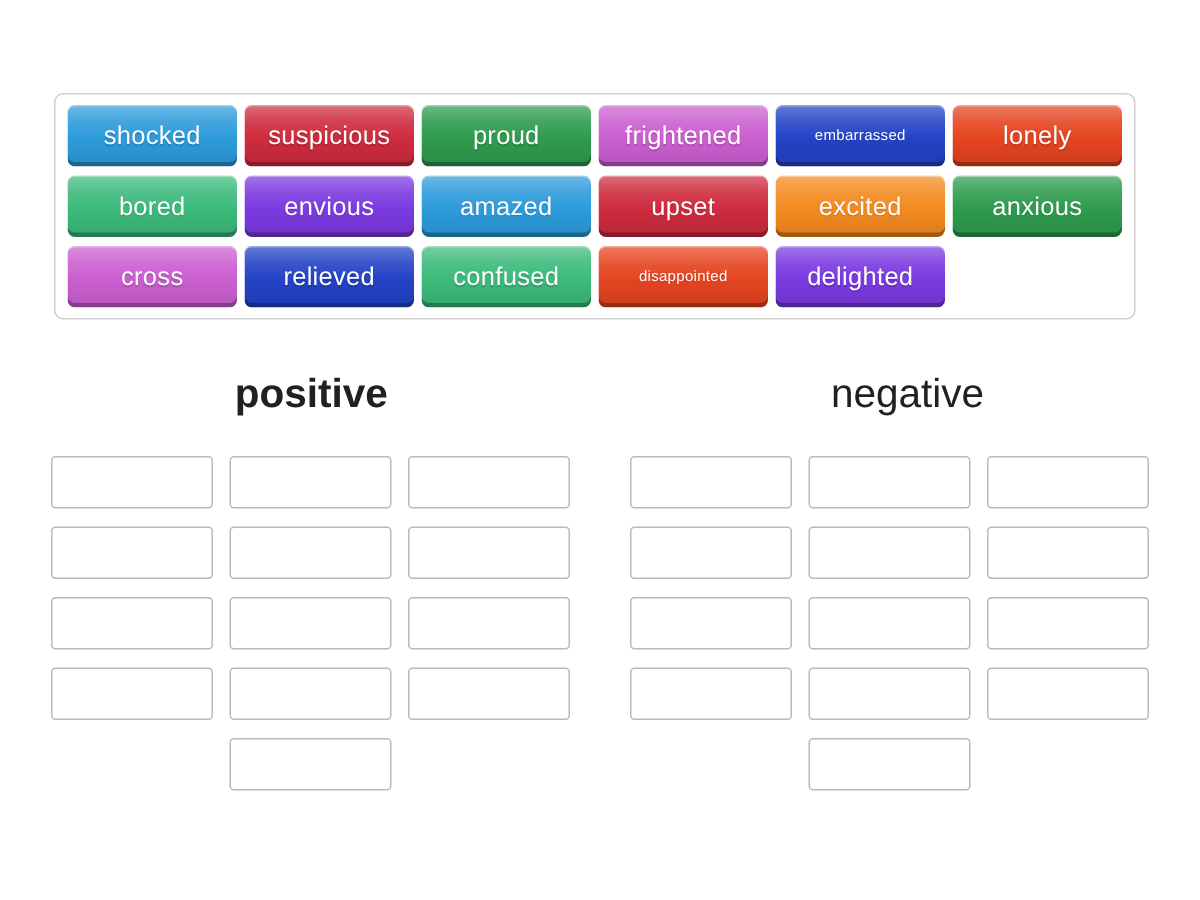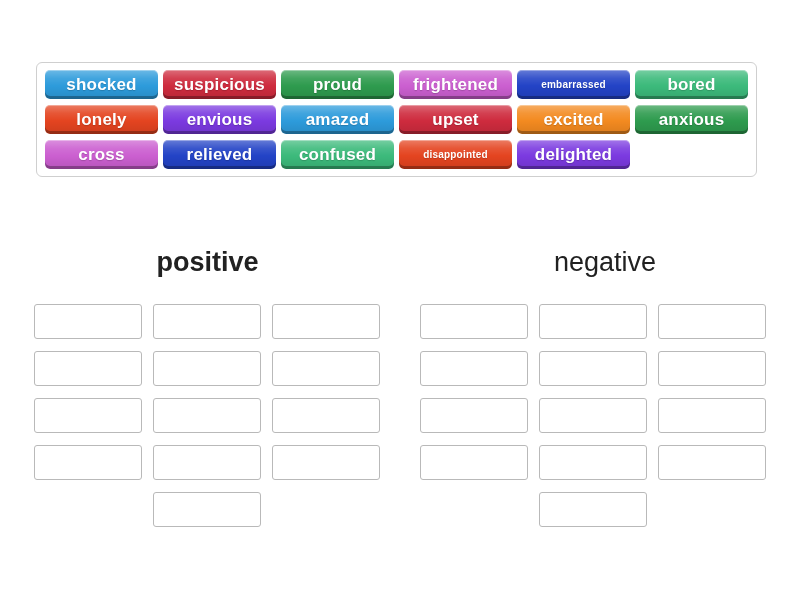--- a/index.html
+++ b/index.html
@@ -9,23 +9,23 @@
 
   
   .word-bank {
     position:absolute; left:36px; top:62px; width:721px;
     background:#ffffff; border:1px solid #cfcfcf; border-radius:6px;
     padding:7px 8px;
     display:grid; grid-template-columns:repeat(6,1fr);
     column-gap:5px; row-gap:6px;
   }
   .tile {
-    height:29px; border-radius:5px;
+    height:41px; border-radius:5px;
     display:flex; align-items:center; justify-content:center;
-    color:#ffffff; font-weight:bold; font-size:17px; letter-spacing:.2px;
+    color:#ffffff; font-weight:normal; font-size:17px; letter-spacing:.2px;
     background-color:var(--c);
     background-image:linear-gradient(rgba(255,255,255,.30),
                      rgba(255,255,255,.10) 28%, rgba(0,0,0,0) 55%, rgba(0,0,0,.10));
     box-shadow:inset 0 1px 0 rgba(255,255,255,.35), inset 0 -3px 0 rgba(0,0,0,.28);
     text-shadow:0 1px 1px rgba(0,0,0,.18);
     cursor:grab; user-select:none; overflow:hidden; white-space:nowrap;
   }
   .tile.small { font-size:10px; }
 
   
@@ -51,22 +51,22 @@
 </style>
 </head>
 <body>
 
 <div class="word-bank">
     <div class="tile" style="--c: #2d9bdb;">shocked</div>
     <div class="tile" style="--c: #ce2b3e;">suspicious</div>
     <div class="tile" style="--c: #2e9b4e;">proud</div>
     <div class="tile" style="--c: #cb5fd0;">frightened</div>
     <div class="tile small" style="--c: #2343c6;">embarrassed</div>
+    <div class="tile" style="--c: #e44420;">lonely</div>
     <div class="tile" style="--c: #3cba7b;">bored</div>
-    <div class="tile" style="--c: #e44420;">lonely</div>
     <div class="tile" style="--c: #7b3ae0;">envious</div>
     <div class="tile" style="--c: #2d9bdb;">amazed</div>
     <div class="tile" style="--c: #ce2b3e;">upset</div>
     <div class="tile" style="--c: #f38a20;">excited</div>
     <div class="tile" style="--c: #2e9b4e;">anxious</div>
     <div class="tile" style="--c: #cb5fd0;">cross</div>
     <div class="tile" style="--c: #2343c6;">relieved</div>
     <div class="tile" style="--c: #3cba7b;">confused</div>
     <div class="tile small" style="--c: #e44420;">disappointed</div>
     <div class="tile" style="--c: #7b3ae0;">delighted</div>

